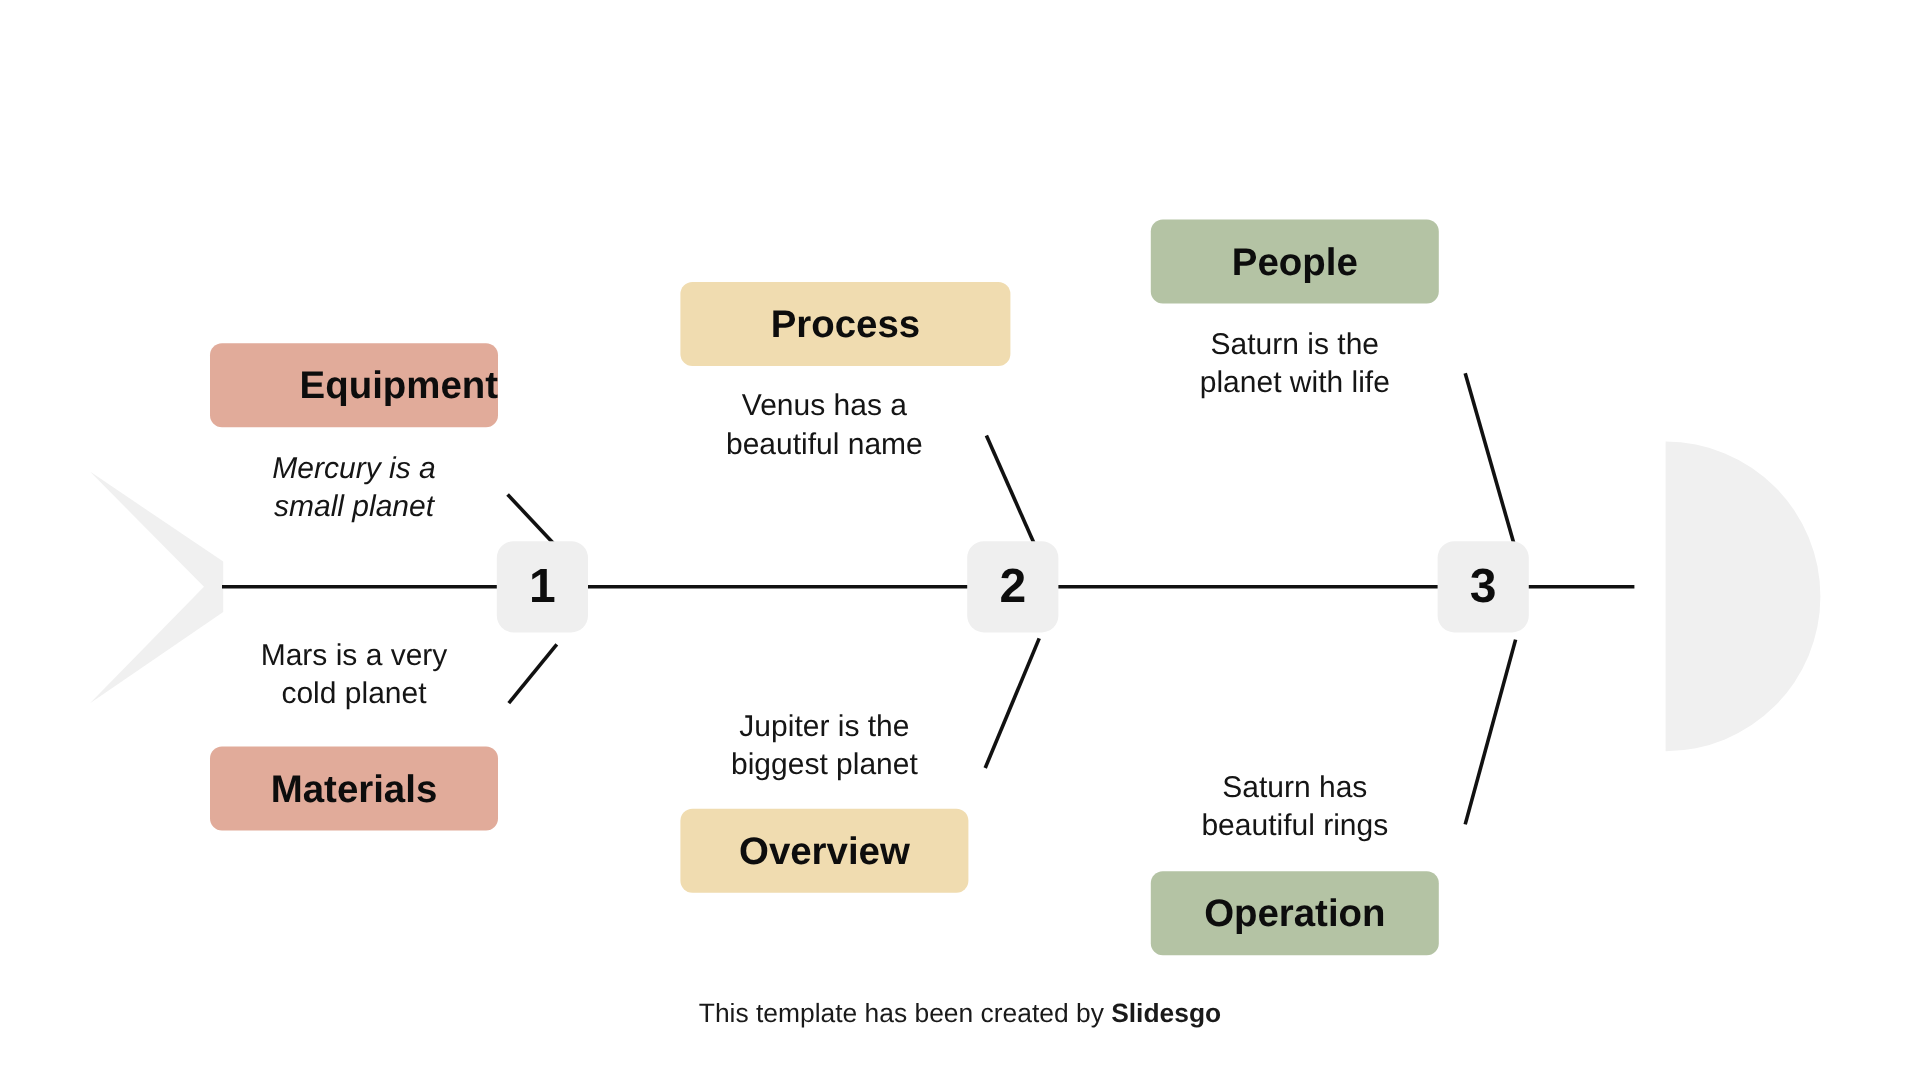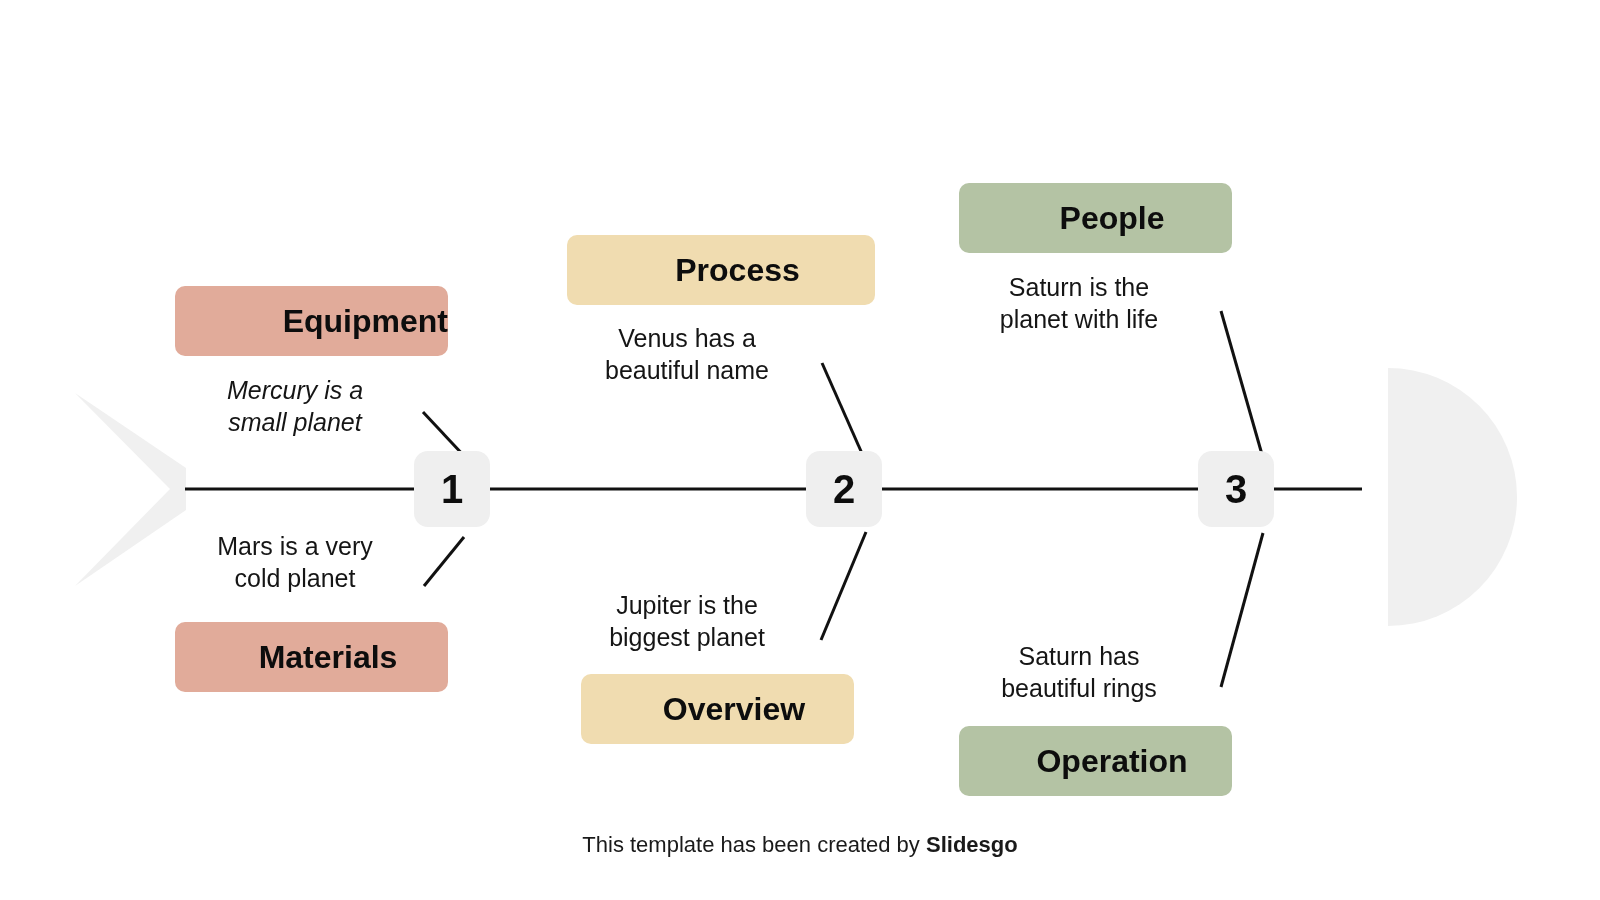--- a/index.html
+++ b/index.html
@@ -40,21 +40,20 @@
   }
   .cat-chip {
     position: absolute;
     border-radius: 10px;
     display: flex;
     align-items: center;
     justify-content: center;
     font-size: 32px;
     font-weight: bold;
     color: #0d0d0d;
-    padding-left: 33px;
   }
   .note {
     position: absolute;
     text-align: center;
     font-size: 25px;
     line-height: 1.28;
     color: #151515;
     font-weight: normal;
   }
   .node {
@@ -101,21 +100,21 @@
 
   <div class="cat-chip" style="left:175px; top:286px; width:240px; height:70px; background:#e1ab9a;justify-content:flex-end;">
     <span>Equipment</span>
   </div>
   <div class="cat-chip" style="left:175px; top:622px; width:240px; height:70px; background:#e1ab9a;">
     <span>Materials</span>
   </div>
   <div class="cat-chip" style="left:567px; top:235px; width:275px; height:70px; background:#f0dcb0;">
     <span>Process</span>
   </div>
-  <div class="cat-chip" style="left:567px; top:674px; width:240px; height:70px; background:#f0dcb0;margin-left:14px;">
+  <div class="cat-chip" style="left:567px; top:674px; width:240px; height:70px; background:#f0dcb0;">
     <span>Overview</span>
   </div>
   <div class="cat-chip" style="left:959px; top:183px; width:240px; height:70px; background:#b4c3a4;">
     <span>People</span>
   </div>
   <div class="cat-chip" style="left:959px; top:726px; width:240px; height:70px; background:#b4c3a4;">
     <span>Operation</span>
   </div>
 
   <div class="note" style="left:160px; top:374px; width:270px;font-style:italic;">

